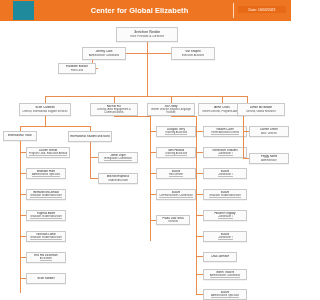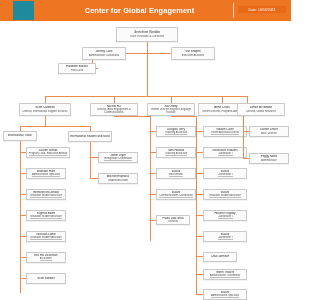--- a/index.html
+++ b/index.html
@@ -132,21 +132,21 @@
 
   .top .nm { font-size: 3.6px; line-height: 4.2px; }
   .top .ti { font-size: 3.3px; line-height: 3.9px; }
   .dir .nm, .dir-w .nm { font-size: 3.0px; line-height: 3.5px; }
 </style>
 </head>
 <body>
 
 <div class="header">
   <div class="logo-block"></div>
-  <div class="header-title">Center for Global Engagement</div>
+  <div class="header-title">Center for Global Elizabeth</div>
   <div class="header-divider"></div>
   <div class="header-date">Date: 10/03/2023</div>
 </div>
 
 <div class="chart">
 
   <div class="box top" style="left:116px; top:6px;">
     <div class="nm">Gretchen Neisler</div>
     <div class="ti">Vice Provost &amp; Director</div>
   </div>

